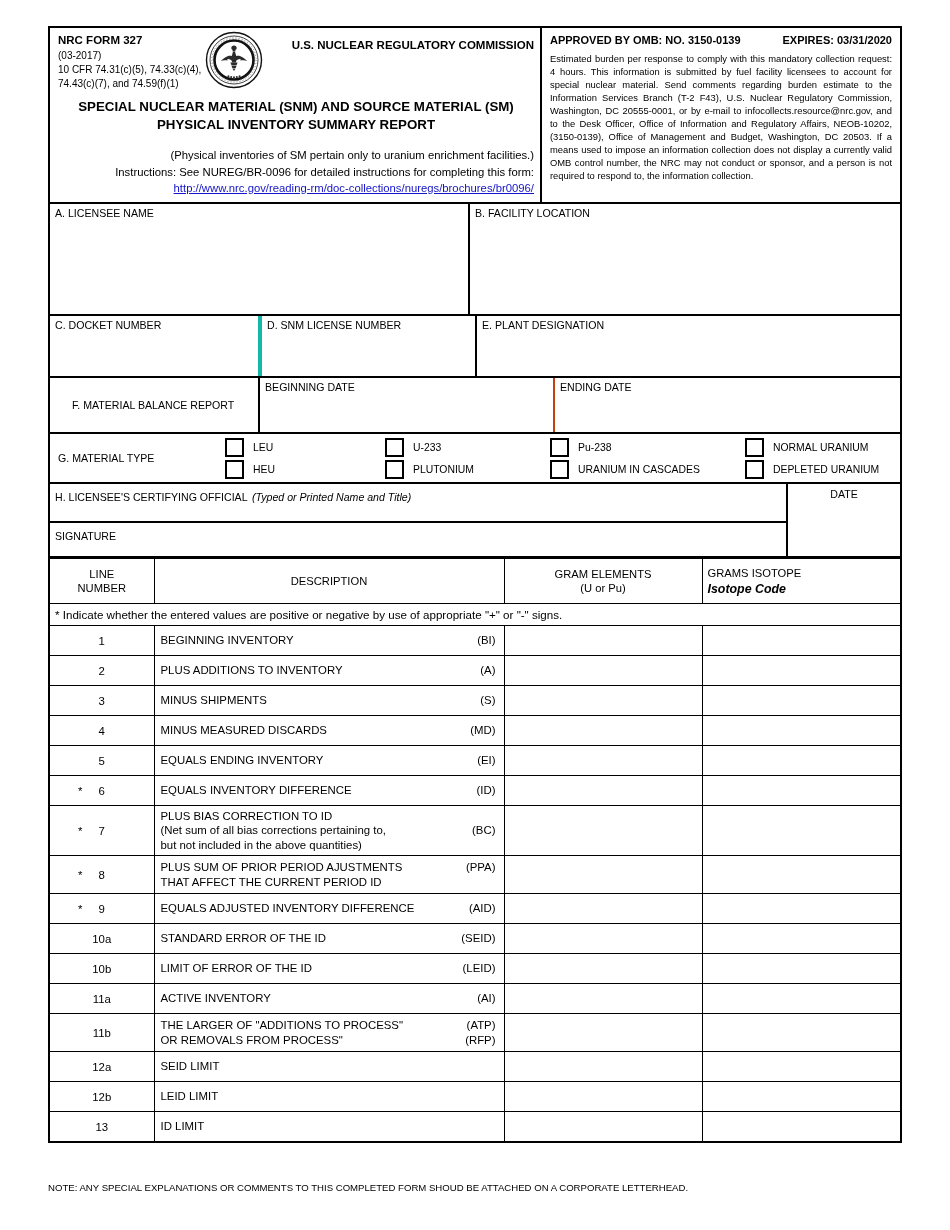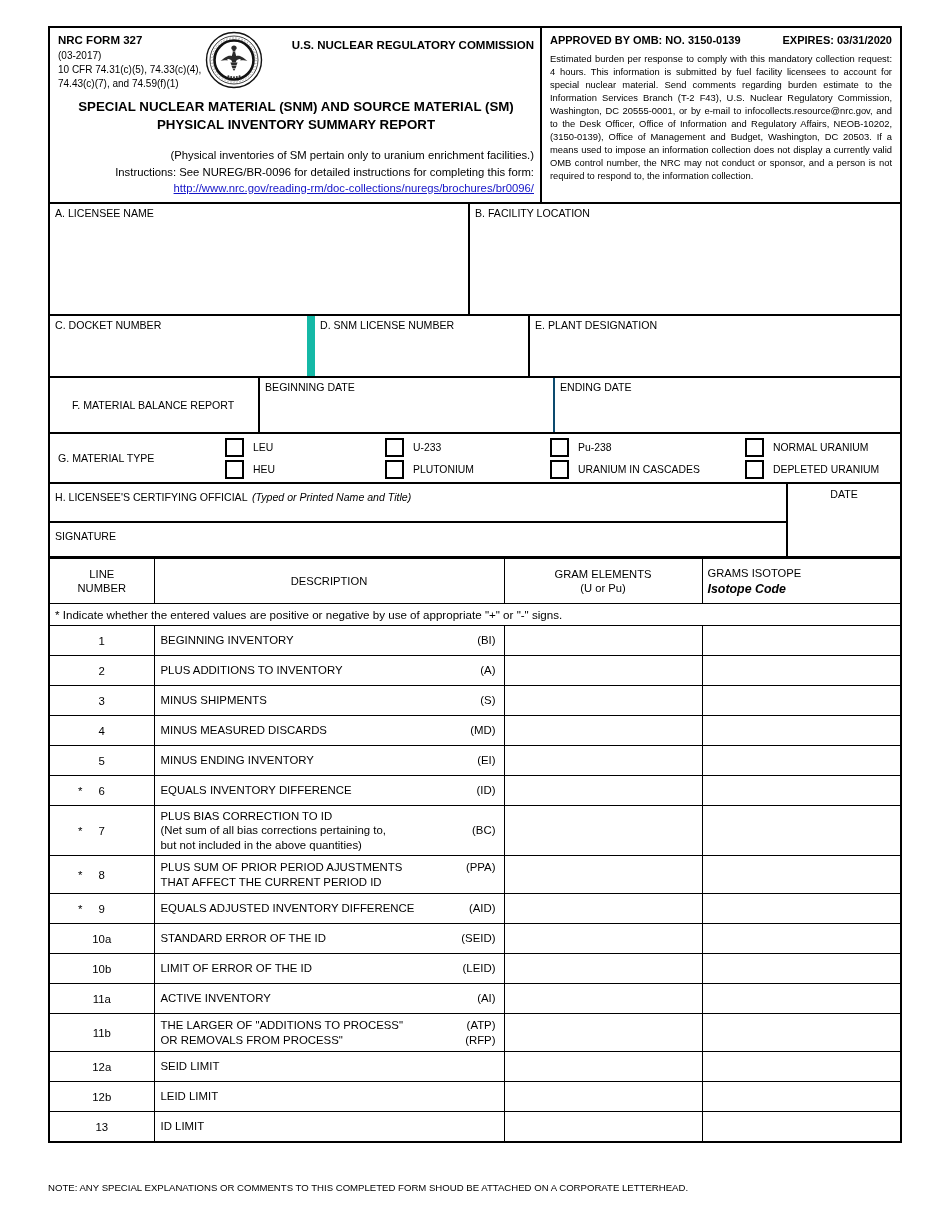--- a/index.html
+++ b/index.html
@@ -100,31 +100,31 @@
     font-size: 10.6px;
   }
   .lbl { font-size: 10.6px; white-space: nowrap; }
   .lbl-ital { font-style: italic; }
 
   .ab-row { display: flex; height: 110px; }
   .cell-a { width: 420px; border-right: 2px solid #000; }
   .cell-b { flex: 1; }
 
   .cde-row { display: flex; height: 62px; border-top: 2px solid #000; }
-  .cell-c { width: 265px; border-right: 8px solid #14b8a6; }
+  .cell-c { width: 212px; border-right: 4px solid #14b8a6; }
   .cell-d { width: 215px; border-right: 2px solid #000; }
   .cell-e { flex: 1; }
 
   .f-row { display: flex; height: 56px; border-top: 2px solid #000; }
   .cell-f {
     width: 210px; border-right: 2px solid #000;
     display: flex; align-items: center;
     padding-left: 22px;
   }
-  .cell-fb { width: 295px; border-right: 2px solid #0c4a6e; }
+  .cell-fb { width: 295px; border-right: 2px solid #c2410c; }
   .cell-fc { flex: 1; }
 
   
   .g-row {
     display: flex; height: 50px;
     border-top: 2px solid #000;
     align-items: center;
   }
   .g-label {
     width: 175px;
@@ -466,21 +466,21 @@
               <span class="desc-abbr">(MD)</span>
             </div>
           </td>
           <td class="val-cell"></td>
           <td class="val-cell"></td>
         </tr>
         <tr>
           <td class="ln-cell" style="height: 30px;"><span>5</span></td>
           <td class="desc-cell">
             <div class="desc-flex">
-              <span class="desc-txt">MINUS ENDING INVENTORY</span>
+              <span class="desc-txt">EQUALS ENDING INVENTORY</span>
               <span class="desc-abbr">(EI)</span>
             </div>
           </td>
           <td class="val-cell"></td>
           <td class="val-cell"></td>
         </tr>
         <tr>
           <td class="ln-cell" style="height: 30px;"><span class="ln-star">*</span><span>6</span></td>
           <td class="desc-cell">
             <div class="desc-flex">

